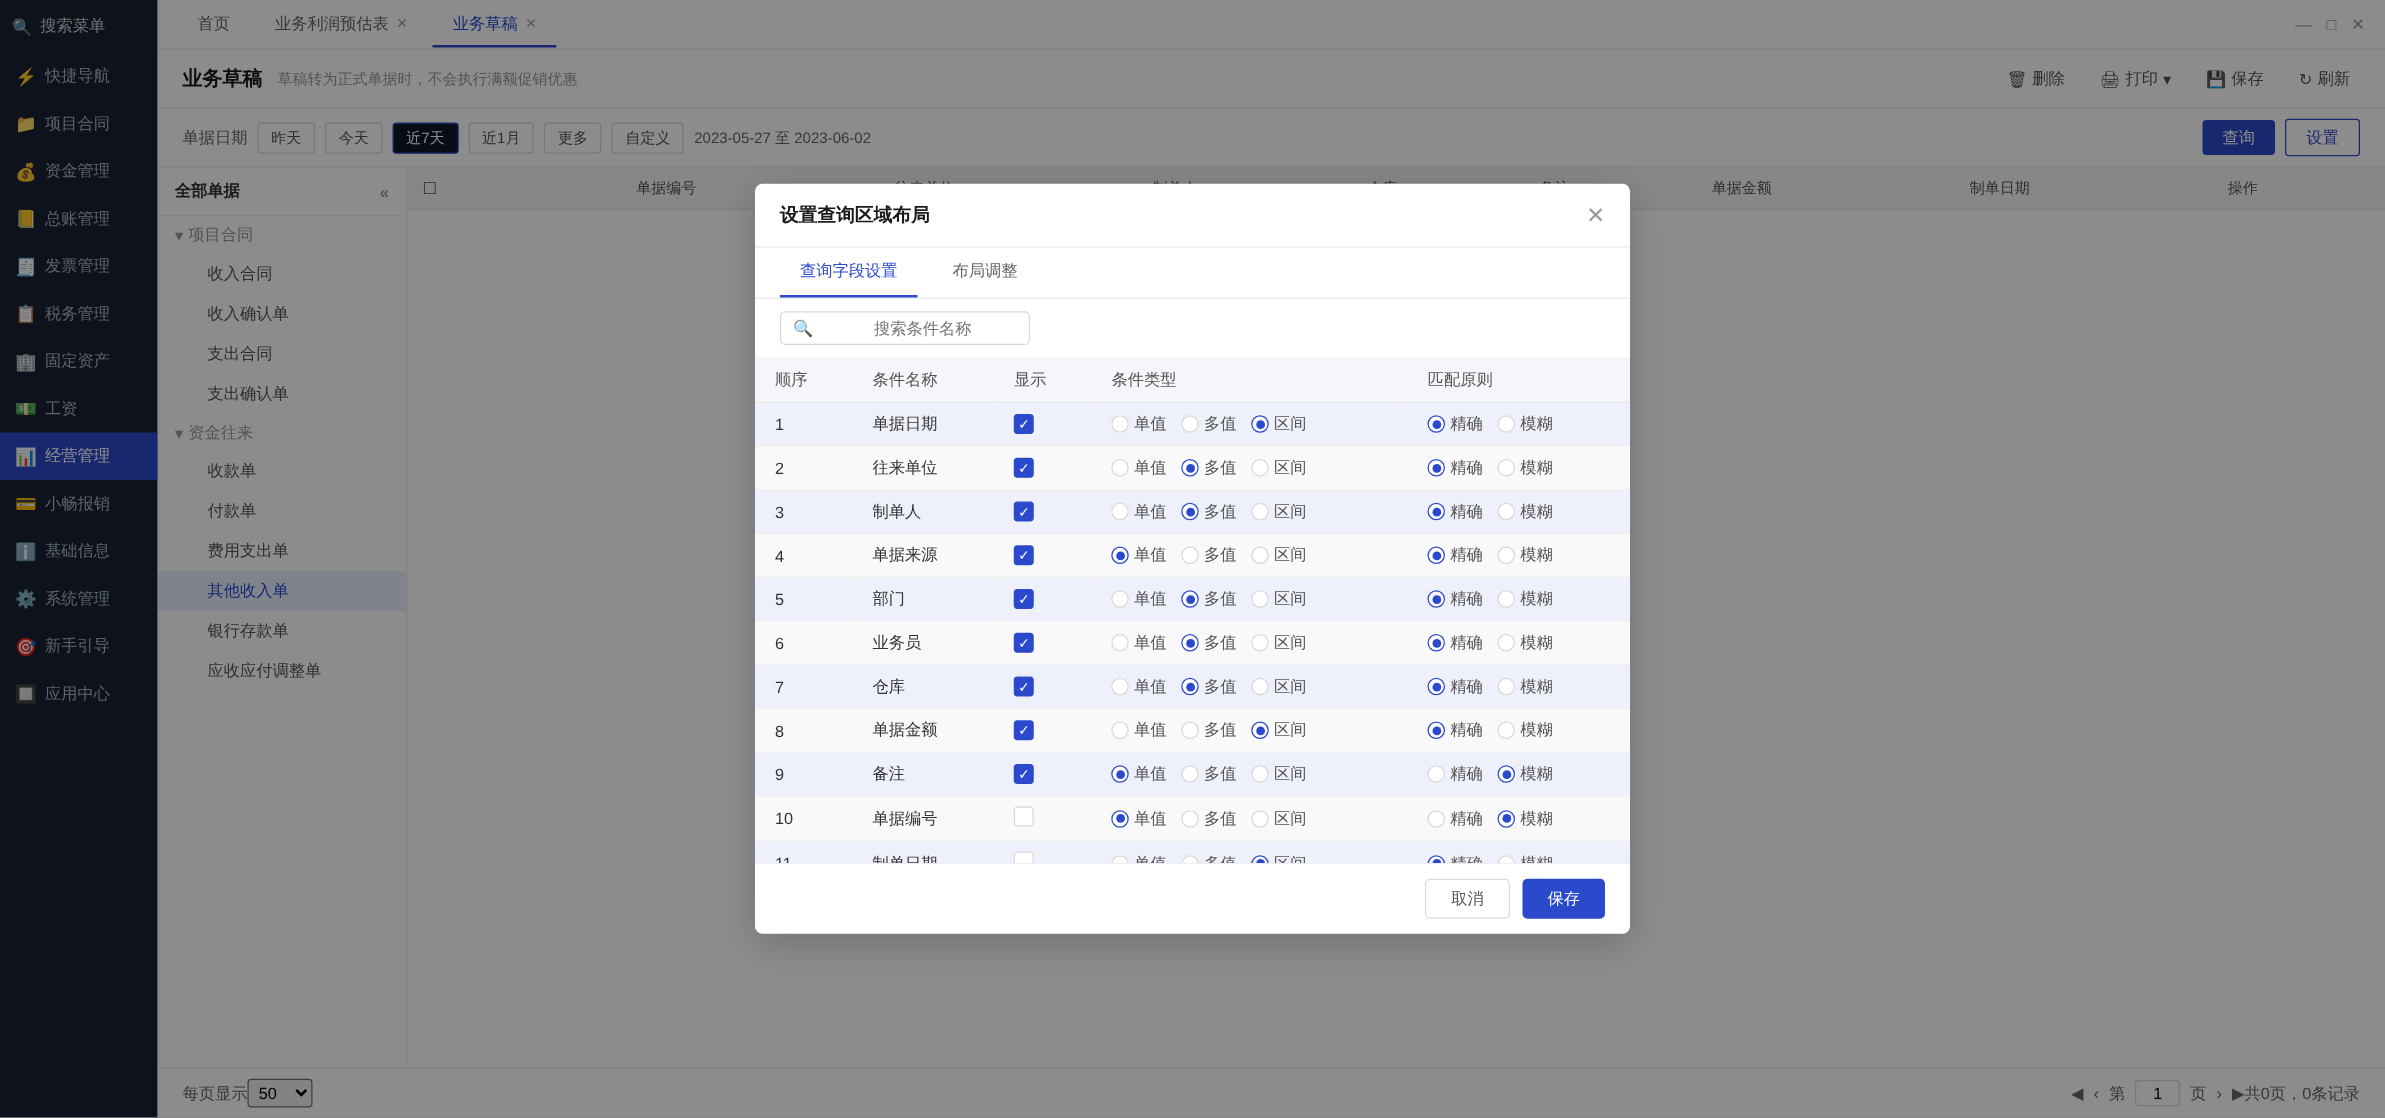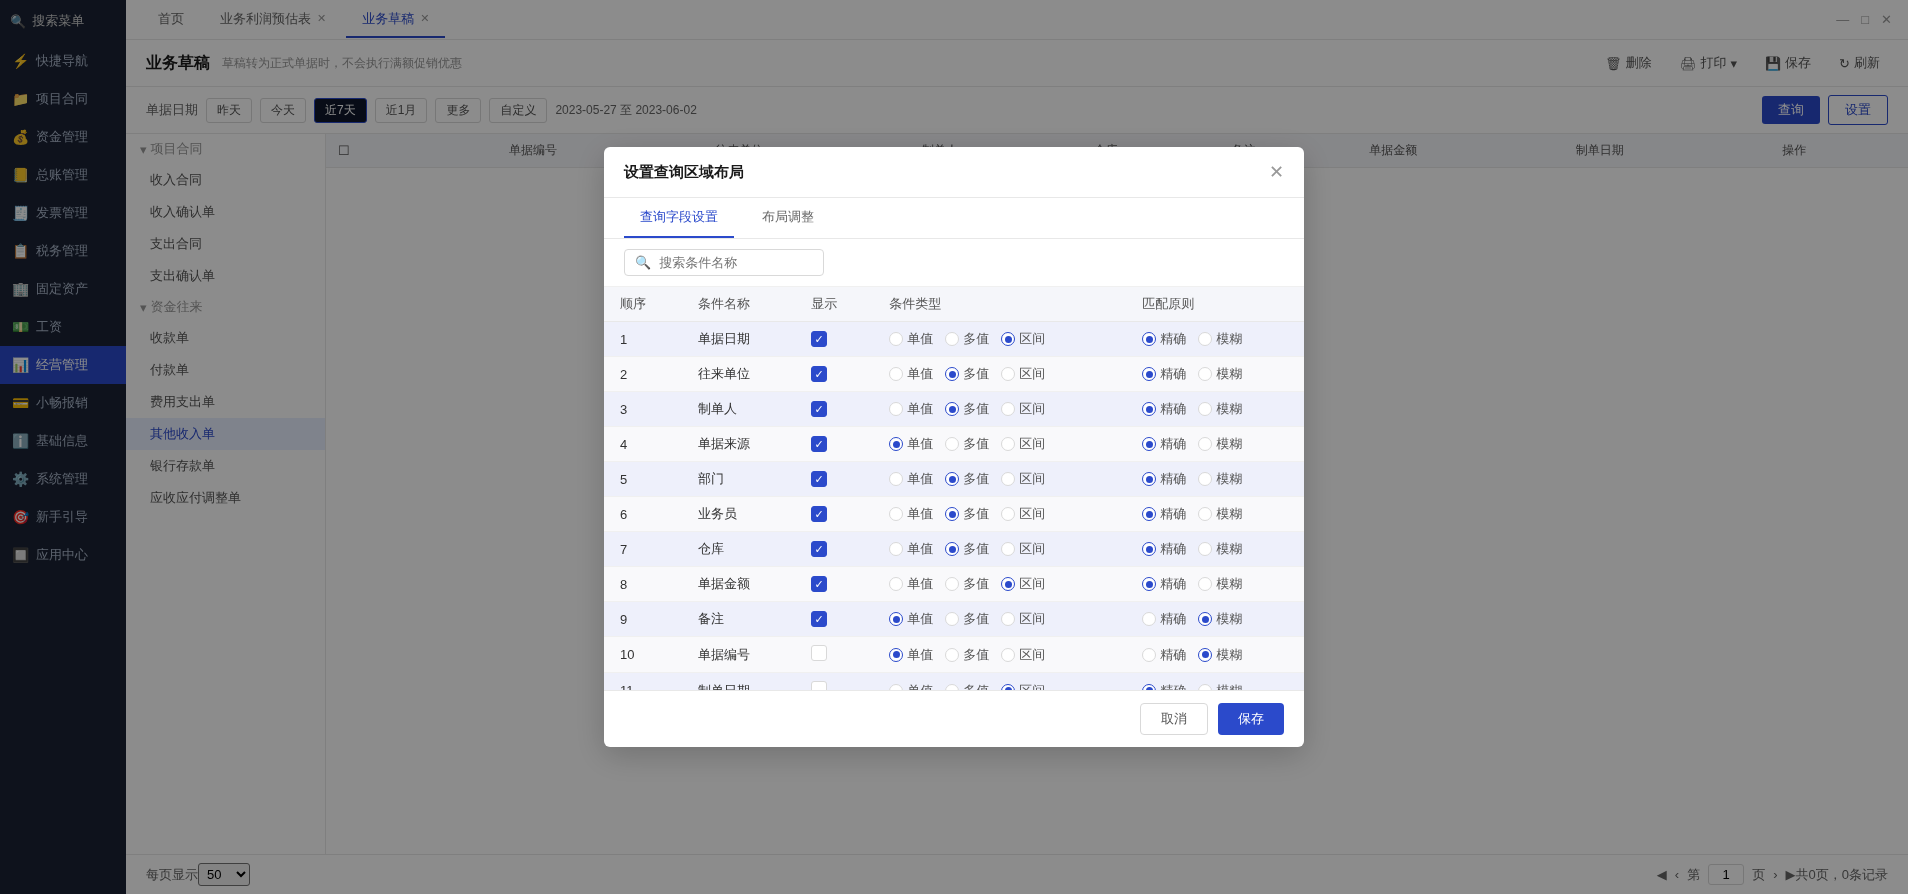--- a/index.html
+++ b/index.html
@@ -169,21 +169,21 @@
     .tree-item {
       padding: 7px 14px;
       cursor: pointer;
       color: #555;
       font-size: 13px;
       display: flex;
       align-items: center;
       gap: 6px;
     }
     .tree-item.active { background: #e8eeff; color: #2b4acb; }
-    .tree-item.sub { padding-left: 24px; font-size: 12px; }
+    .tree-item.sub { padding-left: 40px; font-size: 12px; }
     .tree-section { padding: 6px 14px; font-size: 12px; color: #999; display: flex; align-items: center; gap: 4px; cursor: pointer; }
 
     
     .table-area { flex: 1; overflow: auto; background: #fff; }
     .no-data { display: flex; align-items: center; justify-content: center; height: 100px; color: #999; font-size: 14px; }
 
     
     .data-table { width: 100%; border-collapse: collapse; }
     .data-table th {
       background: #f5f6fa;
@@ -271,20 +271,21 @@
       padding: 5px 10px;
       gap: 8px;
       width: 200px;
     }
     .search-input-wrap input {
       border: none;
       outline: none;
       font-size: 13px;
       color: #333;
       width: 100%;
+      margin-left: 40px;
     }
 
     
     .settings-table {
       flex: 1;
       overflow-y: auto;
     }
     .settings-table table {
       width: 100%;
       border-collapse: collapse;
@@ -508,20 +509,24 @@
       <button class="filter-btn">更多</button>
       <button class="filter-btn">自定义</button>
       <span class="filter-date">2023-05-27 至 2023-06-02</span>
       <button class="query-btn">查询</button>
       <button class="set-btn">设置</button>
     </div>
 
     <div class="body-area">
 
       <div class="left-panel">
+        <div class="left-panel-header">
+          <span>全部单据</span>
+          <span class="left-panel-collapse">«</span>
+        </div>
         <div class="tree-section">
           <span>▾</span>
           <span>项目合同</span>
         </div>
         <div class="tree-item sub">
           <span>收入合同</span>
         </div>
         <div class="tree-item sub">
           <span>收入确认单</span>
         </div>

